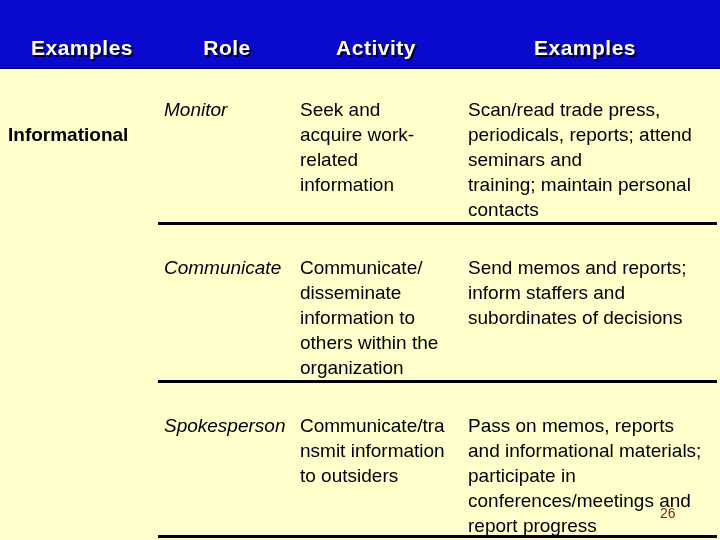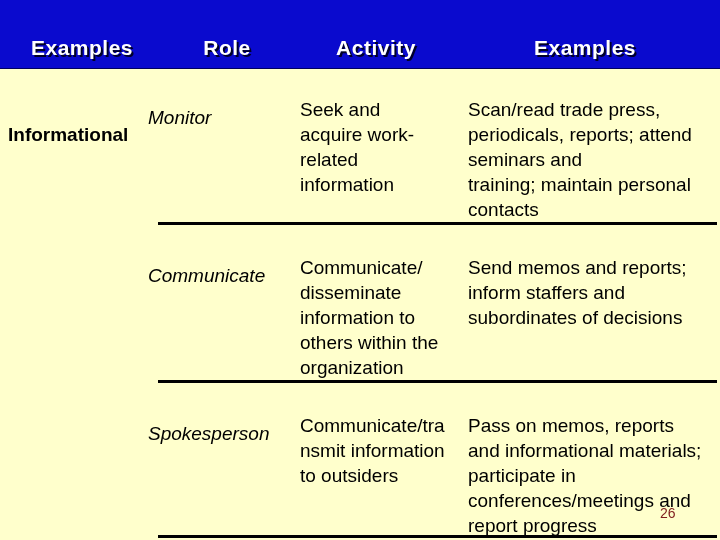--- a/index.html
+++ b/index.html
@@ -44,21 +44,21 @@
   .cell {
     position: absolute;
     font-size: 19px;
     line-height: 25px;
     white-space: pre-line;
   }
   .cat-title { font-weight: bold; }
   .role { font-style: italic; }
 
   .col-cat  { left: 8px;   width: 150px; }
-  .col-role { left: 148px; width: 132px; margin-top: 8px; }
+  .col-role { left: 164px; width: 132px; }
   .col-act  { left: 300px; width: 160px; }
   .col-ex   { left: 459px; width: 258px; margin-left: 9px; }
 
   .row1 { top: 97px;  }
   .row2 { top: 255px; }
   .row3 { top: 413px; }
 
   
   .rule {
     position: absolute;

